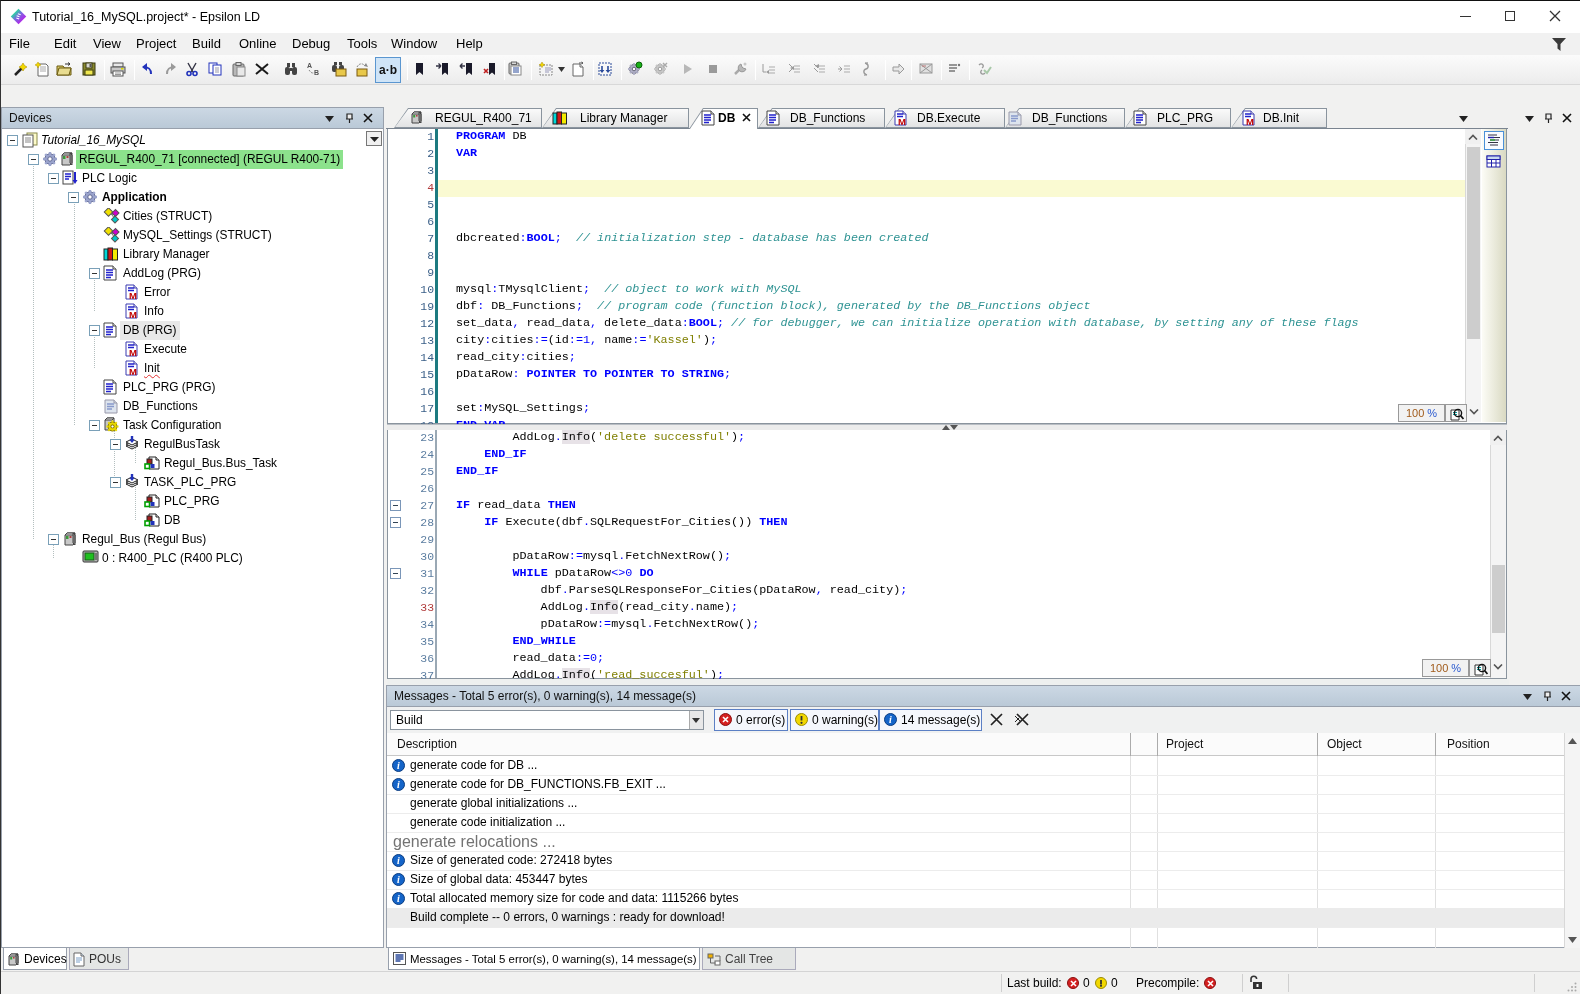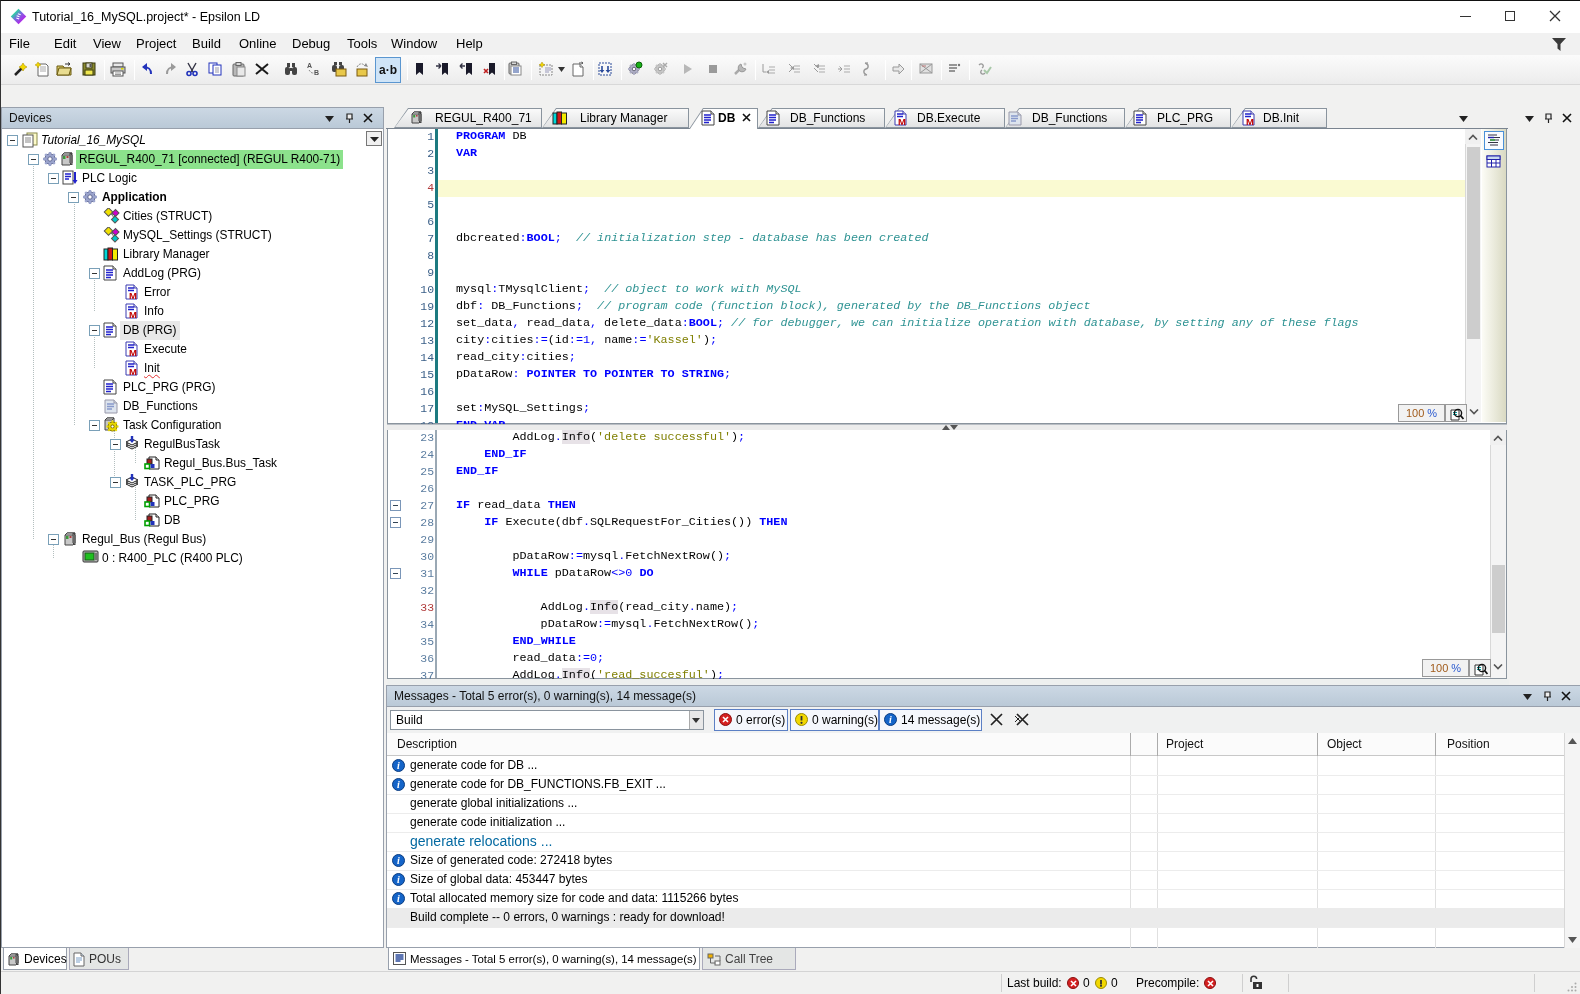--- a/index.html
+++ b/index.html
@@ -854,20 +854,21 @@
 <div class="abs mono" style="left:455px;top:513px;z-index:6">    <span class="k">IF</span> Execute(dbf<span class="o">.</span>SQLRequestFor_Cities()) <span class="k">THEN</span></div>
 <div class="ln1" style="left:399px;top:530px;color:#5b7da0;z-index:6">29</div>
 <div class="ln1" style="left:399px;top:547px;color:#5b7da0;z-index:6">30</div>
 <div class="abs mono" style="left:455px;top:547px;z-index:6">        pDataRow<span class="o">:=</span>mysql<span class="o">.</span>FetchNextRow()<span class="o">;</span></div>
 <div class="ln1" style="left:399px;top:564px;color:#5b7da0;z-index:6">31</div>
 <div class="abs" style="left:389px;top:567px;width:11px;height:11px;background:#fff;border:1px solid #7a96b8;z-index:6">
       <div style="position:absolute;left:2px;top:4px;width:5px;height:1px;background:#345"></div>
     </div>
 <div class="abs mono" style="left:455px;top:564px;z-index:6">        <span class="k">WHILE</span> pDataRow<span class="o">&lt;&gt;</span><span class="n">0</span> <span class="k">DO</span></div>
 <div class="ln1" style="left:399px;top:581px;color:#5b7da0;z-index:6">32</div>
+<div class="abs mono" style="left:455px;top:581px;z-index:6">            dbf<span class="o">.</span>ParseSQLResponseFor_Cities(pDataRow<span class="o">,</span> read_city)<span class="o">;</span></div>
 <div class="ln1" style="left:399px;top:598px;color:#b03a3a;z-index:6">33</div>
 <div class="abs mono" style="left:455px;top:598px;z-index:6">            AddLog<span class="o">.</span><span class="iw">Info</span>(read_city<span class="o">.</span>name)<span class="o">;</span></div>
 <div class="ln1" style="left:399px;top:615px;color:#5b7da0;z-index:6">34</div>
 <div class="abs mono" style="left:455px;top:615px;z-index:6">            pDataRow<span class="o">:=</span>mysql<span class="o">.</span>FetchNextRow()<span class="o">;</span></div>
 <div class="ln1" style="left:399px;top:632px;color:#5b7da0;z-index:6">35</div>
 <div class="abs mono" style="left:455px;top:632px;z-index:6">        <span class="k">END_WHILE</span></div>
 <div class="ln1" style="left:399px;top:649px;color:#5b7da0;z-index:6">36</div>
 <div class="abs mono" style="left:455px;top:649px;z-index:6">        read_data<span class="o">:=</span><span class="n">0</span><span class="o">;</span></div>
 <div class="ln1" style="left:399px;top:666px;color:#5b7da0;z-index:6">37</div>
 <div class="abs mono" style="left:455px;top:666px;z-index:6">        AddLog<span class="o">.</span><span class="iw">Info</span>(<span class="s">'read_succesful'</span>)<span class="o">;</span></div>
@@ -981,21 +982,21 @@
         <circle cx="6.5" cy="6.5" r="6.0" fill="#1464c8" stroke="#0a3c80"></circle>
         <text x="6.5" y="10" text-anchor="middle" font-family="Liberation Serif" font-size="10" font-style="italic" font-weight="bold" fill="#fff">i</text>
       </svg>
     </div>
 <div class="abs" style="left:409px;top:774px;height:19px;line-height:19px;font-size:12px;color:#000">generate code for DB_FUNCTIONS.FB_EXIT ...</div>
 <div class="abs" style="left:386px;top:793px;width:1177px;height:1px;background:#ececec"></div>
 <div class="abs" style="left:409px;top:793px;height:19px;line-height:19px;font-size:12px;color:#000">generate global initializations ...</div>
 <div class="abs" style="left:386px;top:812px;width:1177px;height:1px;background:#ececec"></div>
 <div class="abs" style="left:409px;top:812px;height:19px;line-height:19px;font-size:12px;color:#000">generate code initialization ...</div>
 <div class="abs" style="left:386px;top:831px;width:1177px;height:1px;background:#ececec"></div>
-<div class="abs" style="left:409px;top:831px;height:19px;line-height:19px;font-size:14px;color:#0369a1">generate relocations ...</div>
+<div class="abs" style="left:392px;top:831px;height:19px;line-height:19px;font-size:16px;color:#737373">generate relocations ...</div>
 <div class="abs" style="left:386px;top:850px;width:1177px;height:1px;background:#ececec"></div>
 <div class="abs" style="left:391px;top:853px">
       <svg width="13" height="13" viewBox="0 0 13 13" style="">
         <circle cx="6.5" cy="6.5" r="6.0" fill="#1464c8" stroke="#0a3c80"></circle>
         <text x="6.5" y="10" text-anchor="middle" font-family="Liberation Serif" font-size="10" font-style="italic" font-weight="bold" fill="#fff">i</text>
       </svg>
     </div>
 <div class="abs" style="left:409px;top:850px;height:19px;line-height:19px;font-size:12px;color:#000">Size of generated code: 272418 bytes</div>
 <div class="abs" style="left:386px;top:869px;width:1177px;height:1px;background:#ececec"></div>
 <div class="abs" style="left:391px;top:872px">

